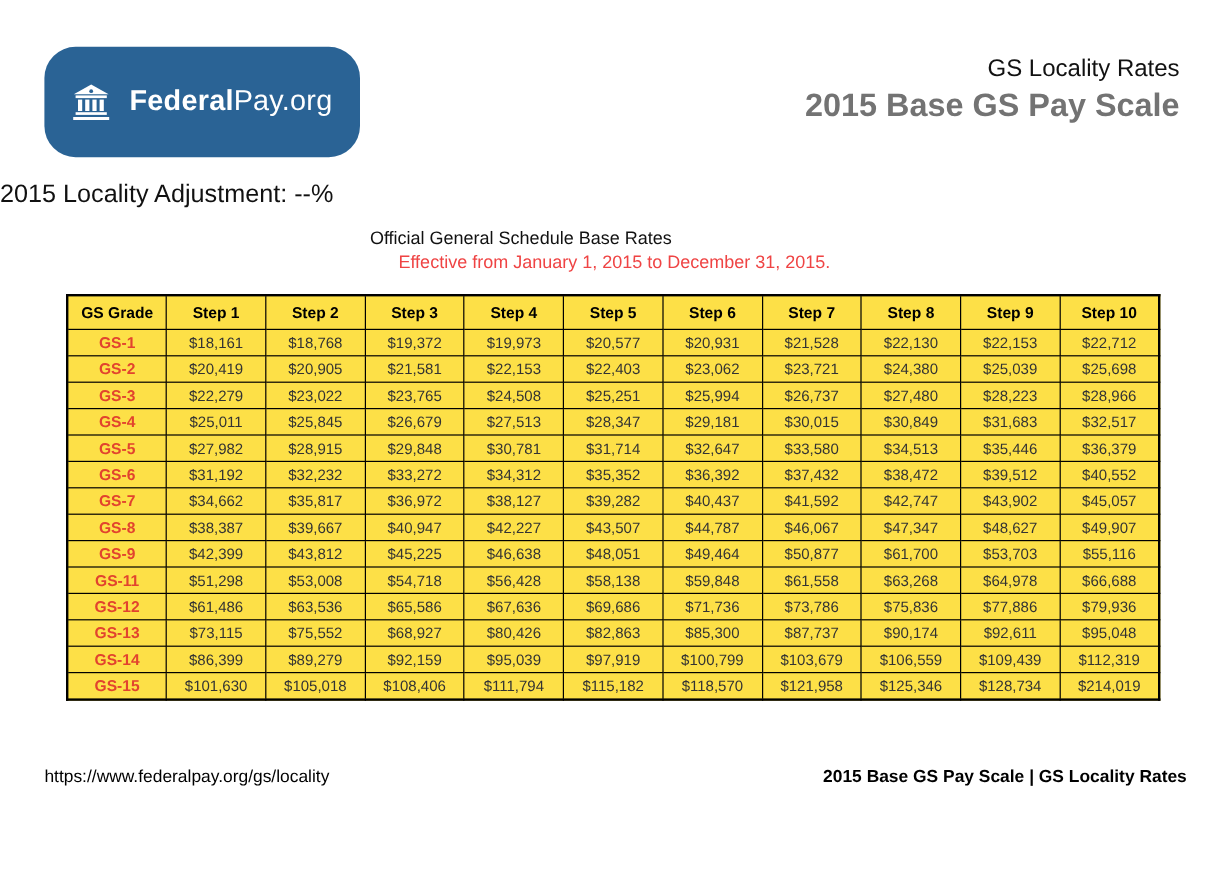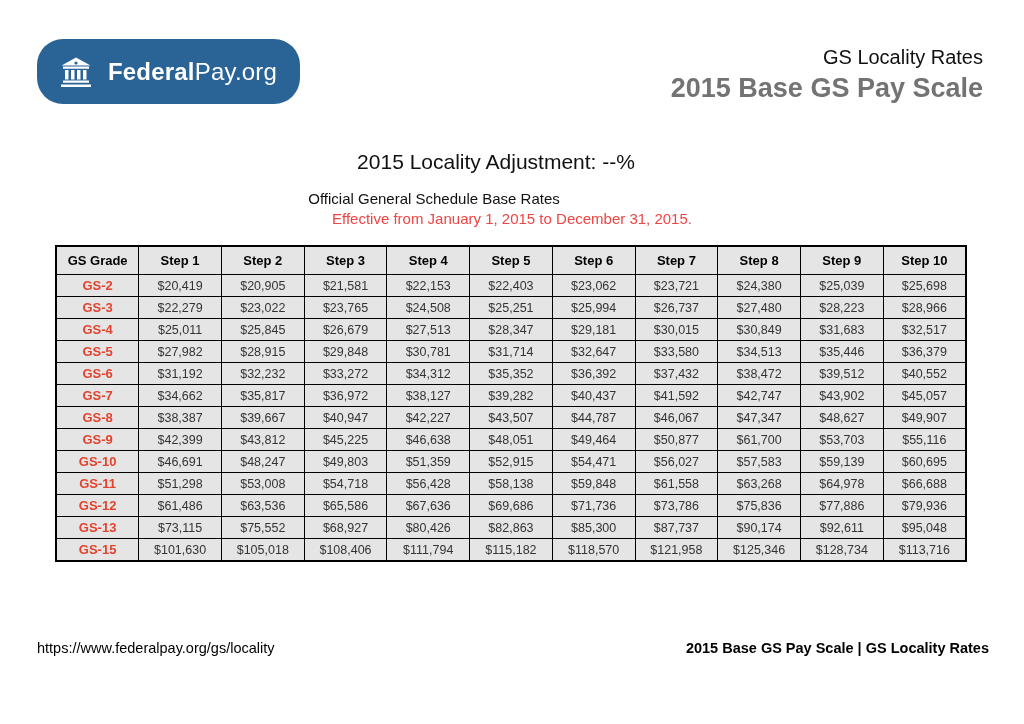--- a/index.html
+++ b/index.html
@@ -13,21 +13,21 @@
     width: 1024px;
     height: 724px;
     background: #ffffff;
     overflow: hidden;
   }
 
   
   .logo {
     position: absolute;
     left: 37px; top: 39px;
-    width: 263px; height: 65px;
+    width: 263px; height: 92px;
     background: var(--logo-bg, #2a6395);
     border-radius: 26px;
     display: flex;
     align-items: center;
     justify-content: center;
     gap: 16px;
     color: #fff;
   }
   .logo .bank-icon { width: 32px; height: 32px; display: block; }
   .logo .logo-text { font-size: 24px; letter-spacing: 0.2px; white-space: nowrap; }
@@ -48,21 +48,21 @@
     font-size: 27px;
     font-weight: bold;
     color: #737373;
   }
 
   
   .adjustment-title {
     position: absolute;
     left: 0; top: 150px;
     width: 992px;
-    text-align: center;
+    text-align: left;
     font-size: 21px;
     color: #111;
   }
   .intro-line1 {
     position: absolute;
     left: 0; top: 190px;
     width: 868px;
     text-align: center;
     font-size: 15px;
     color: #111;
@@ -80,21 +80,21 @@
   .pay-table-wrap {
     position: absolute;
     left: 55px; top: 245px;
     width: 912px;
   }
   table.pay-table {
     width: 100%;
     border-collapse: collapse;
     table-layout: fixed;
     border: 2px solid #000;
-    background: #e5e5e5;
+    background: #fde047;
   }
   table.pay-table th {
     border: 1px solid #000;
     font-size: 13px;
     font-weight: bold;
     text-align: center;
     padding: 6px 2px;
     color: #000;
   }
   table.pay-table td {
@@ -171,20 +171,33 @@
             <th>Step 5</th>
             <th>Step 6</th>
             <th>Step 7</th>
             <th>Step 8</th>
             <th>Step 9</th>
             <th>Step 10</th>
           </tr>
       </thead>
       <tbody id="table-body">
           <tr>
+            <td class="grade">GS-1</td>
+            <td>$18,161</td>
+            <td>$18,768</td>
+            <td>$19,372</td>
+            <td>$19,973</td>
+            <td>$20,577</td>
+            <td>$20,931</td>
+            <td>$21,528</td>
+            <td>$22,130</td>
+            <td>$22,153</td>
+            <td>$22,712</td>
+          </tr>
+          <tr>
             <td class="grade">GS-2</td>
             <td>$20,419</td>
             <td>$20,905</td>
             <td>$21,581</td>
             <td>$22,153</td>
             <td>$22,403</td>
             <td>$23,062</td>
             <td>$23,721</td>
             <td>$24,380</td>
             <td>$25,039</td>
@@ -275,33 +288,20 @@
             <td>$45,225</td>
             <td>$46,638</td>
             <td>$48,051</td>
             <td>$49,464</td>
             <td>$50,877</td>
             <td>$61,700</td>
             <td>$53,703</td>
             <td>$55,116</td>
           </tr>
           <tr>
-            <td class="grade">GS-10</td>
-            <td>$46,691</td>
-            <td>$48,247</td>
-            <td>$49,803</td>
-            <td>$51,359</td>
-            <td>$52,915</td>
-            <td>$54,471</td>
-            <td>$56,027</td>
-            <td>$57,583</td>
-            <td>$59,139</td>
-            <td>$60,695</td>
-          </tr>
-          <tr>
             <td class="grade">GS-11</td>
             <td>$51,298</td>
             <td>$53,008</td>
             <td>$54,718</td>
             <td>$56,428</td>
             <td>$58,138</td>
             <td>$59,848</td>
             <td>$61,558</td>
             <td>$63,268</td>
             <td>$64,978</td>
@@ -327,31 +327,44 @@
             <td>$68,927</td>
             <td>$80,426</td>
             <td>$82,863</td>
             <td>$85,300</td>
             <td>$87,737</td>
             <td>$90,174</td>
             <td>$92,611</td>
             <td>$95,048</td>
           </tr>
           <tr>
+            <td class="grade">GS-14</td>
+            <td>$86,399</td>
+            <td>$89,279</td>
+            <td>$92,159</td>
+            <td>$95,039</td>
+            <td>$97,919</td>
+            <td>$100,799</td>
+            <td>$103,679</td>
+            <td>$106,559</td>
+            <td>$109,439</td>
+            <td>$112,319</td>
+          </tr>
+          <tr>
             <td class="grade">GS-15</td>
             <td>$101,630</td>
             <td>$105,018</td>
             <td>$108,406</td>
             <td>$111,794</td>
             <td>$115,182</td>
             <td>$118,570</td>
             <td>$121,958</td>
             <td>$125,346</td>
             <td>$128,734</td>
-            <td>$113,716</td>
+            <td>$214,019</td>
           </tr>
         </tbody>
     </table>
   </div>
 
   <div class="footer-left">https://www.federalpay.org/gs/locality</div>
   <div class="footer-right">2015 Base GS Pay Scale | GS Locality Rates</div>
 
 </div>
 

